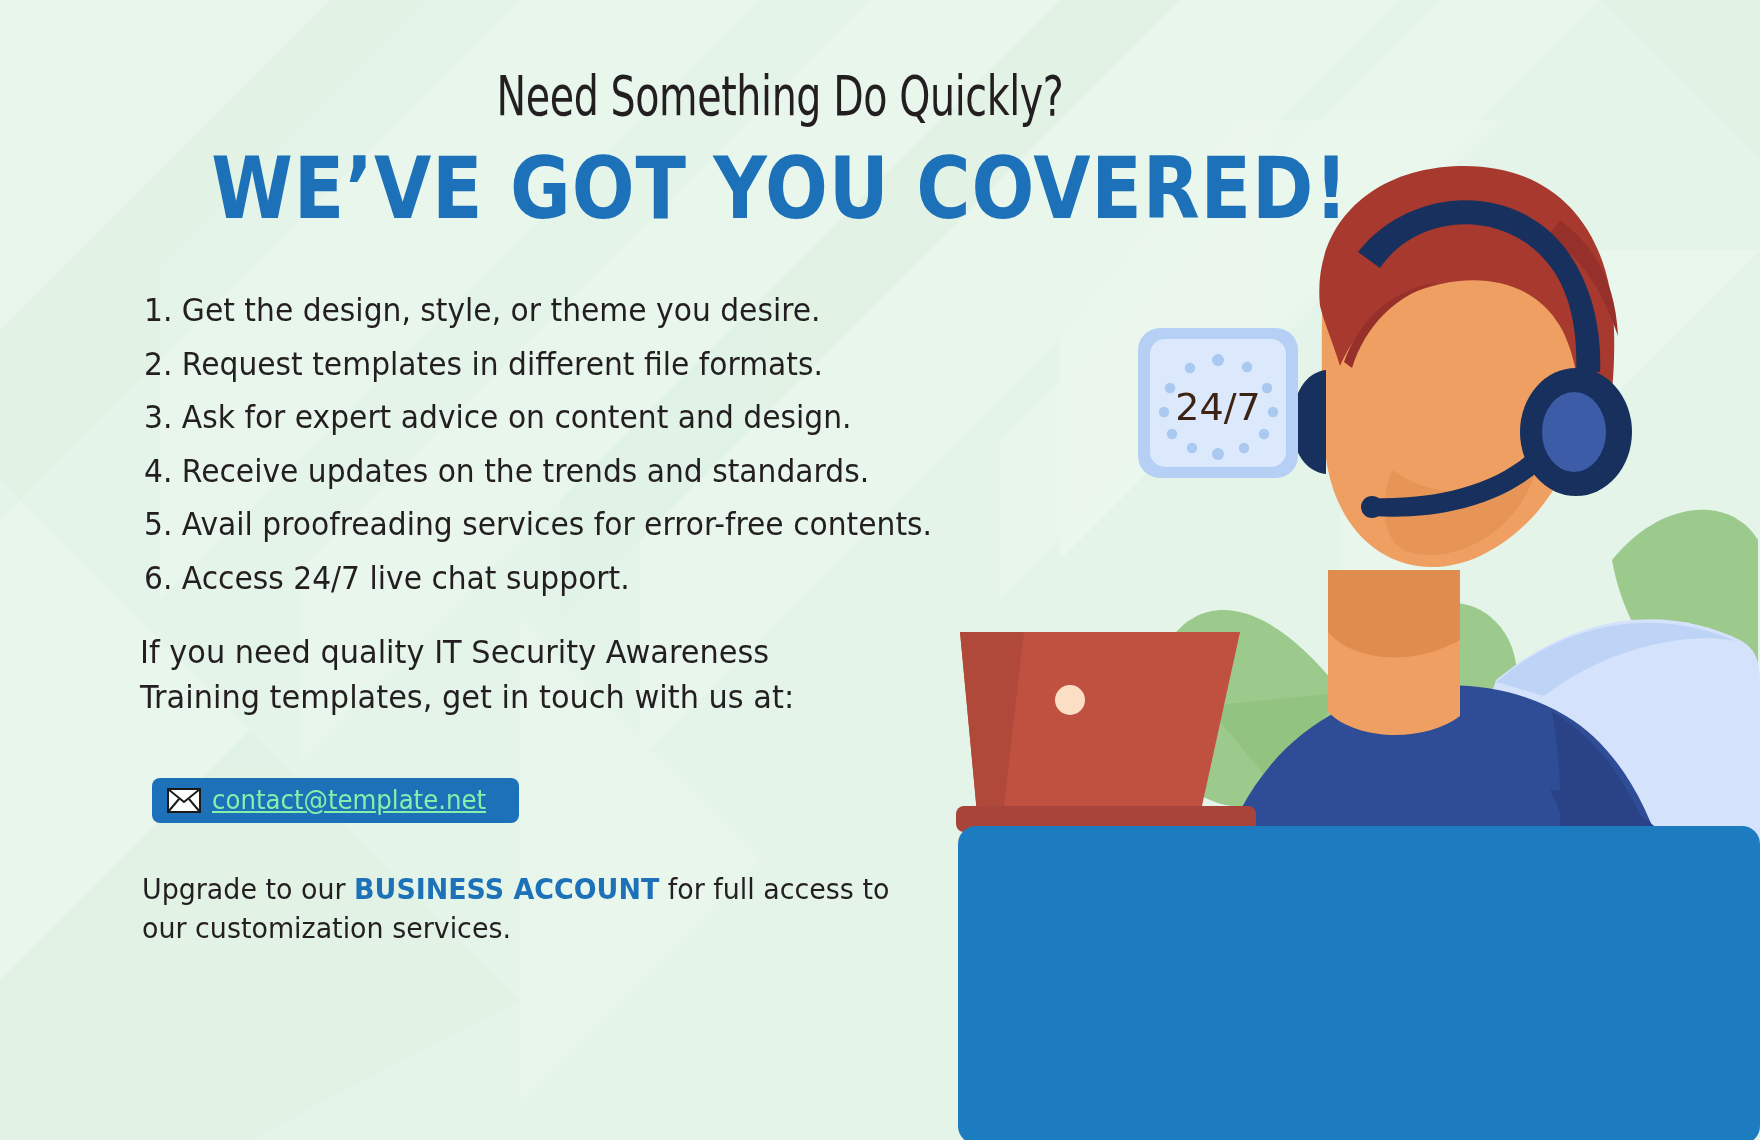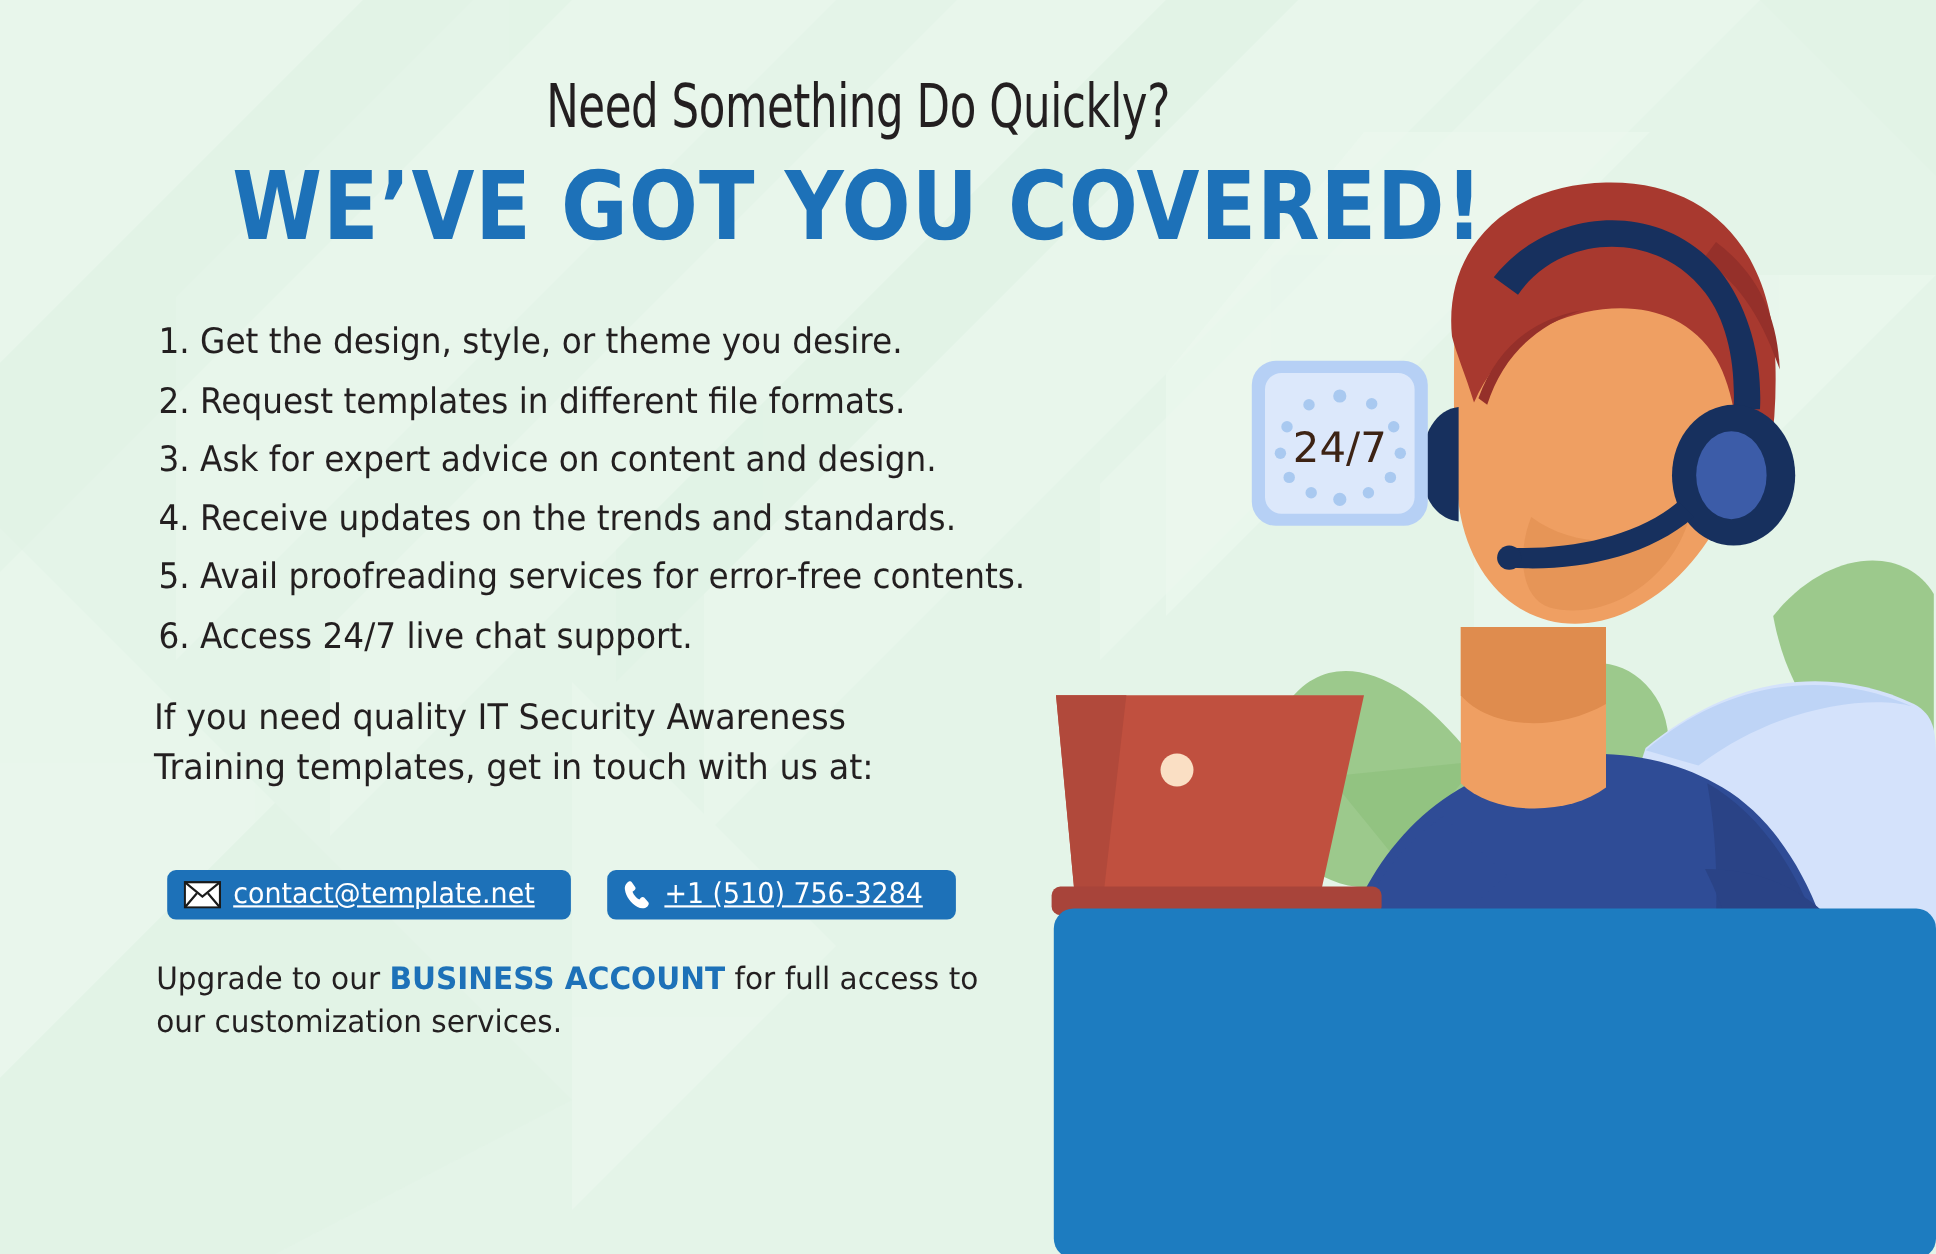--- a/index.html
+++ b/index.html
@@ -65,27 +65,26 @@
     font-family:"DejaVu Sans", sans-serif;
     transform:scaleX(0.95); transform-origin:left top;
   }
 
   #contact-row {
     position:absolute; top:778px; left:152px;
     display:flex; align-items:center; gap:33px;
   }
   .contact-pill {
     display:flex; align-items:center; gap:11px;
-    background:#1d71b8; color:#ffffff;
+    background:#1d71b8; color:#86efac;
     border-radius:8px;
     padding:7px 15px 8px 15px;
     font-size:26px;
     font-family:"DejaVu Sans", sans-serif;
     white-space:nowrap;
-    margin-top:13px;
   }
   .contact-pill .pill-text { transform:scaleX(0.94); transform-origin:left center; display:inline-block; }
   .pill-icon { display:flex; align-items:center; justify-content:center; flex:0 0 auto; }
 
   #upsell {
     position:absolute; top:870px; left:142px; width:810px;
     font-size:28px; line-height:39px; color:#231f20;
     font-family:"DejaVu Sans", sans-serif;
     transform:scaleX(0.96); transform-origin:left top;
   }
@@ -238,28 +237,20 @@
       <span class="pill-icon">
         <svg width="34" height="25" viewBox="0 0 34 25">
           <rect x="1" y="1" width="32" height="23" fill="#ffffff" stroke="#1a1a1a" stroke-width="2"></rect>
           <path d="M1,1 L17,14 L33,1" fill="none" stroke="#1a1a1a" stroke-width="2"></path>
           <path d="M1,24 L12,11 M33,24 L22,11" fill="none" stroke="#1a1a1a" stroke-width="2"></path>
         </svg>
       </span>
       <span class="pill-text">contact@template.net</span>
     </a>
 
-    <a class="contact-pill" href="#">
-      <span class="pill-icon">
-        <svg width="26" height="27" viewBox="0 0 26 27">
-          <path d="M5.2,1.2 C2.6,2.4 0.6,5.2 1.1,8.6 C2.0,15.0 6.6,21.4 12.6,24.6 C15.6,26.2 19.4,26.2 21.6,24.0 C22.8,22.8 23.2,21.2 22.4,20.2 L18.6,16.0 C17.8,15.1 16.4,15.3 15.6,16.2 L14.2,17.8 C11.4,16.2 9.2,13.6 8.0,10.6 L9.8,9.4 C10.8,8.7 11.1,7.3 10.4,6.4 L7.2,1.8 C6.8,1.1 6.0,0.9 5.2,1.2 Z" fill="#ffffff"></path>
-        </svg>
-      </span>
-      <span class="pill-text">+1 (510) 756-3284</span>
-    </a>
 
   </div>
 
   <p id="upsell">
     <span>Upgrade to our </span><span class="accent">BUSINESS ACCOUNT</span><span> for full access to our customization services.</span>
   </p>
 
 </div>
 
 </body></html>

